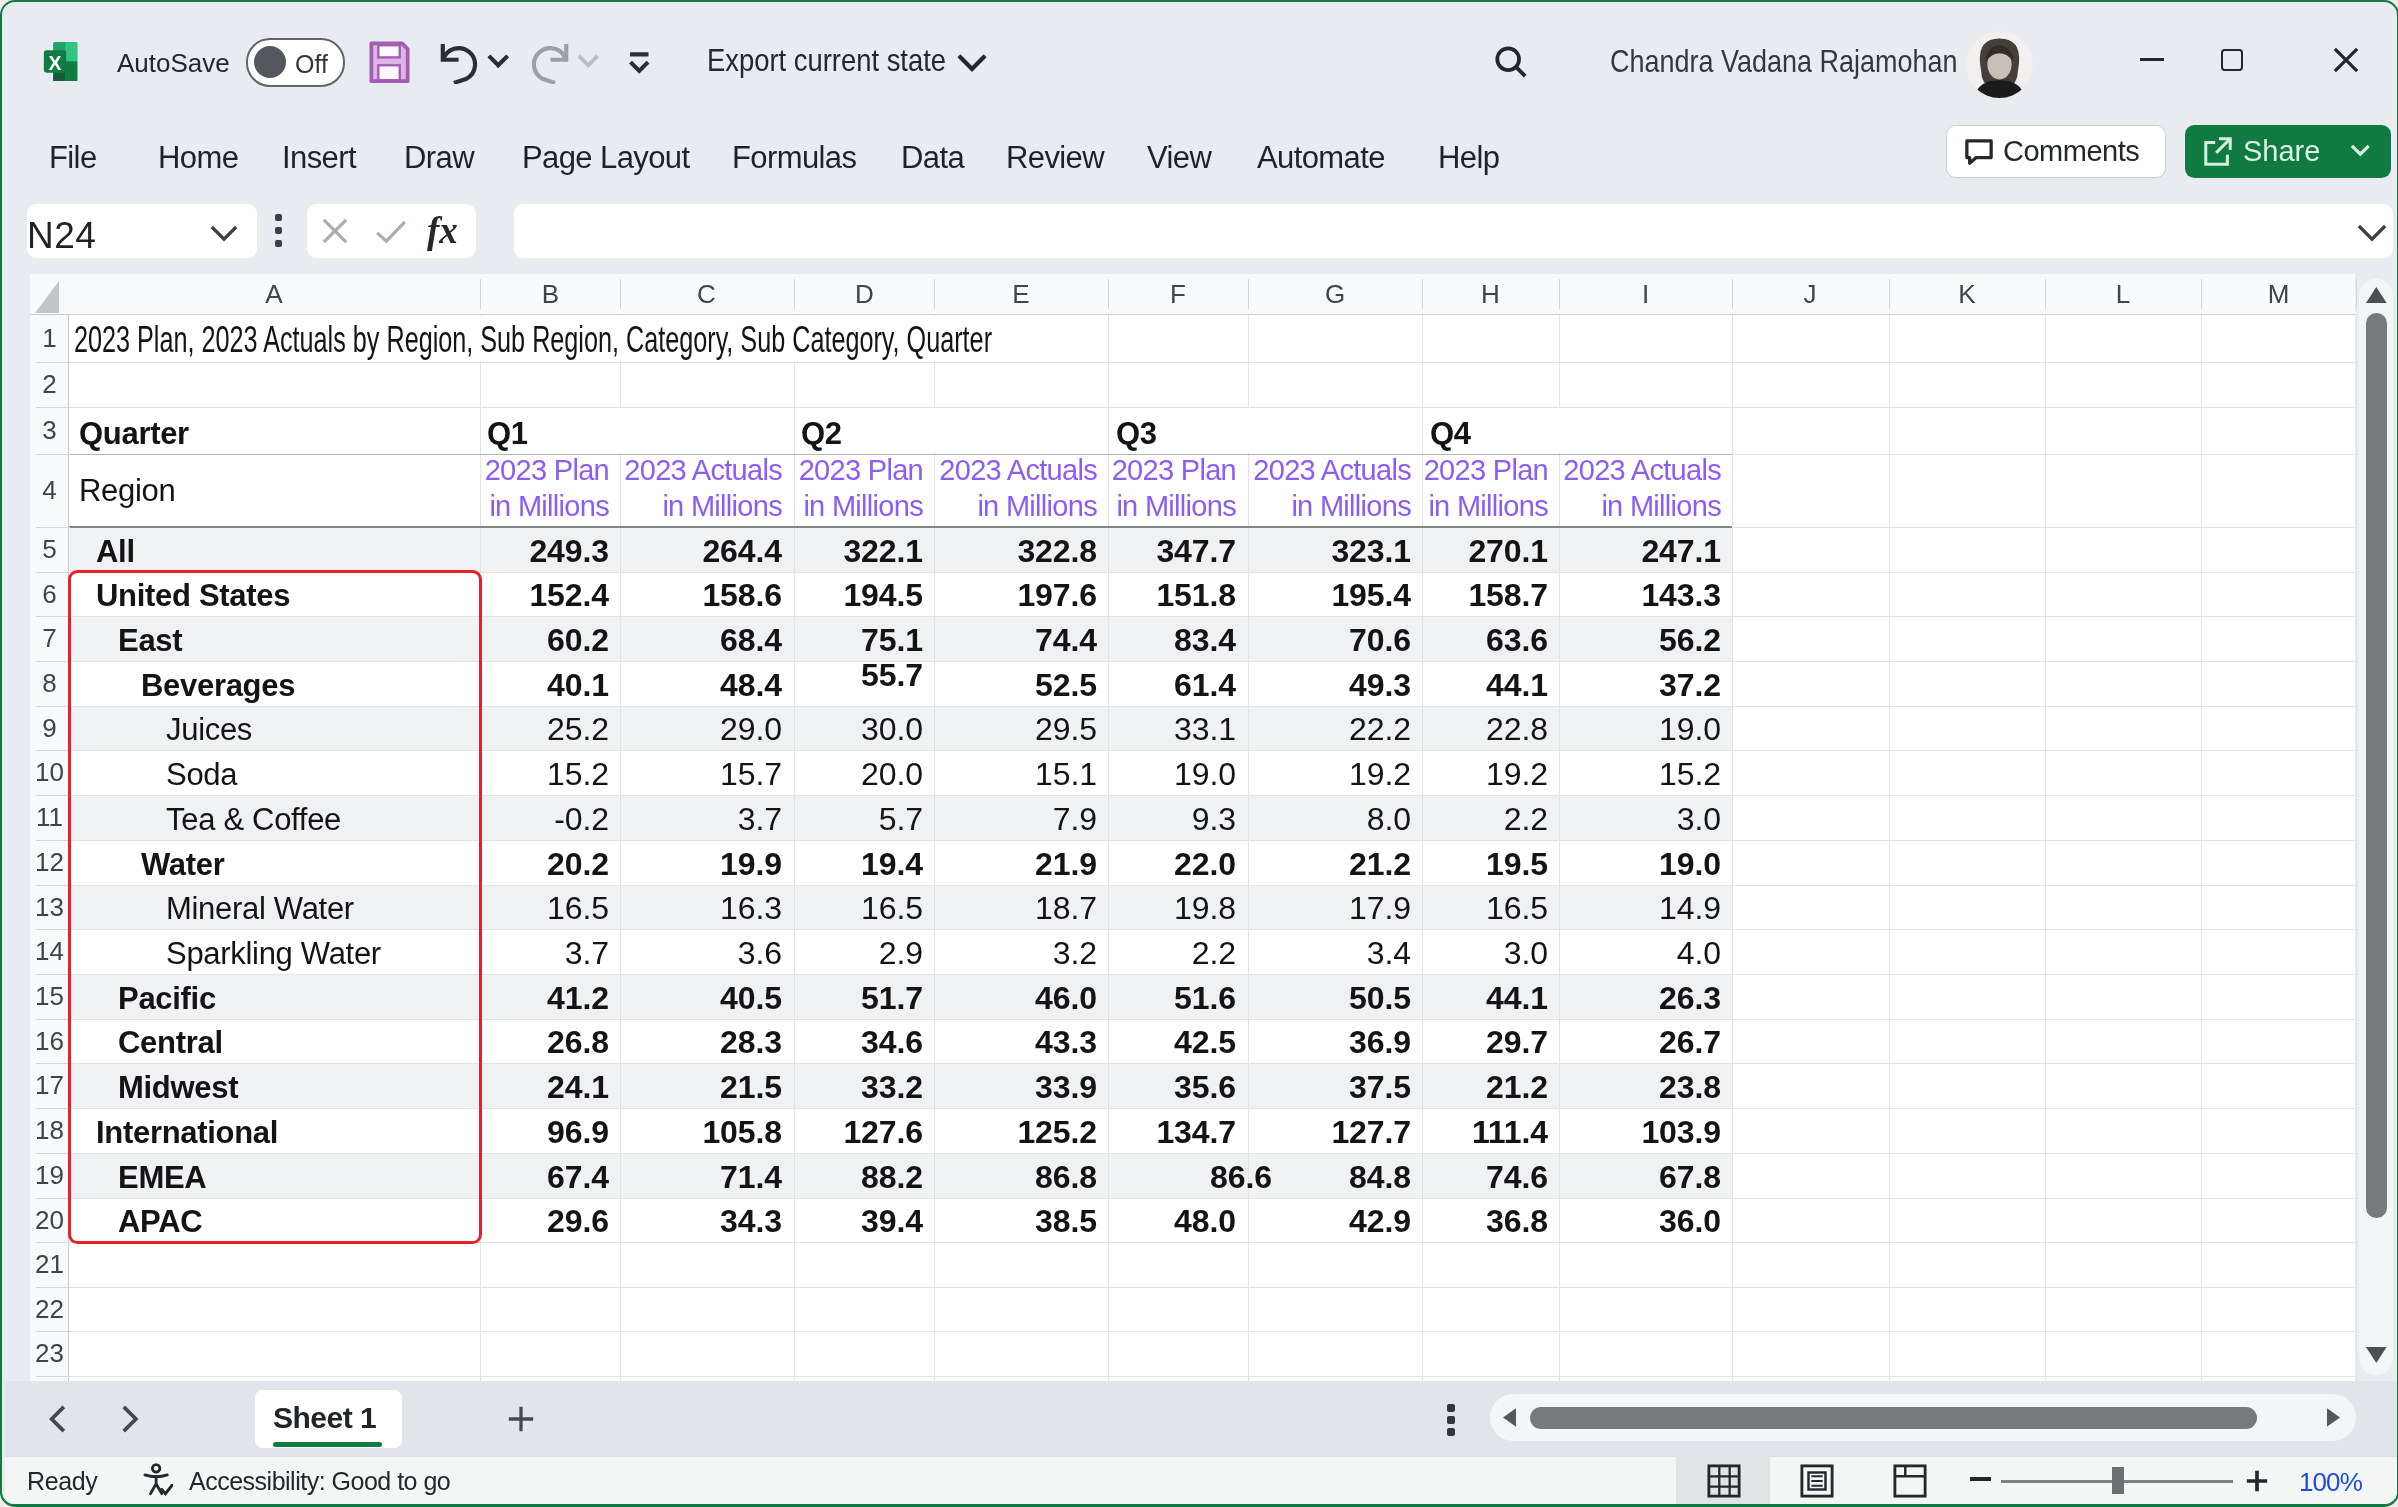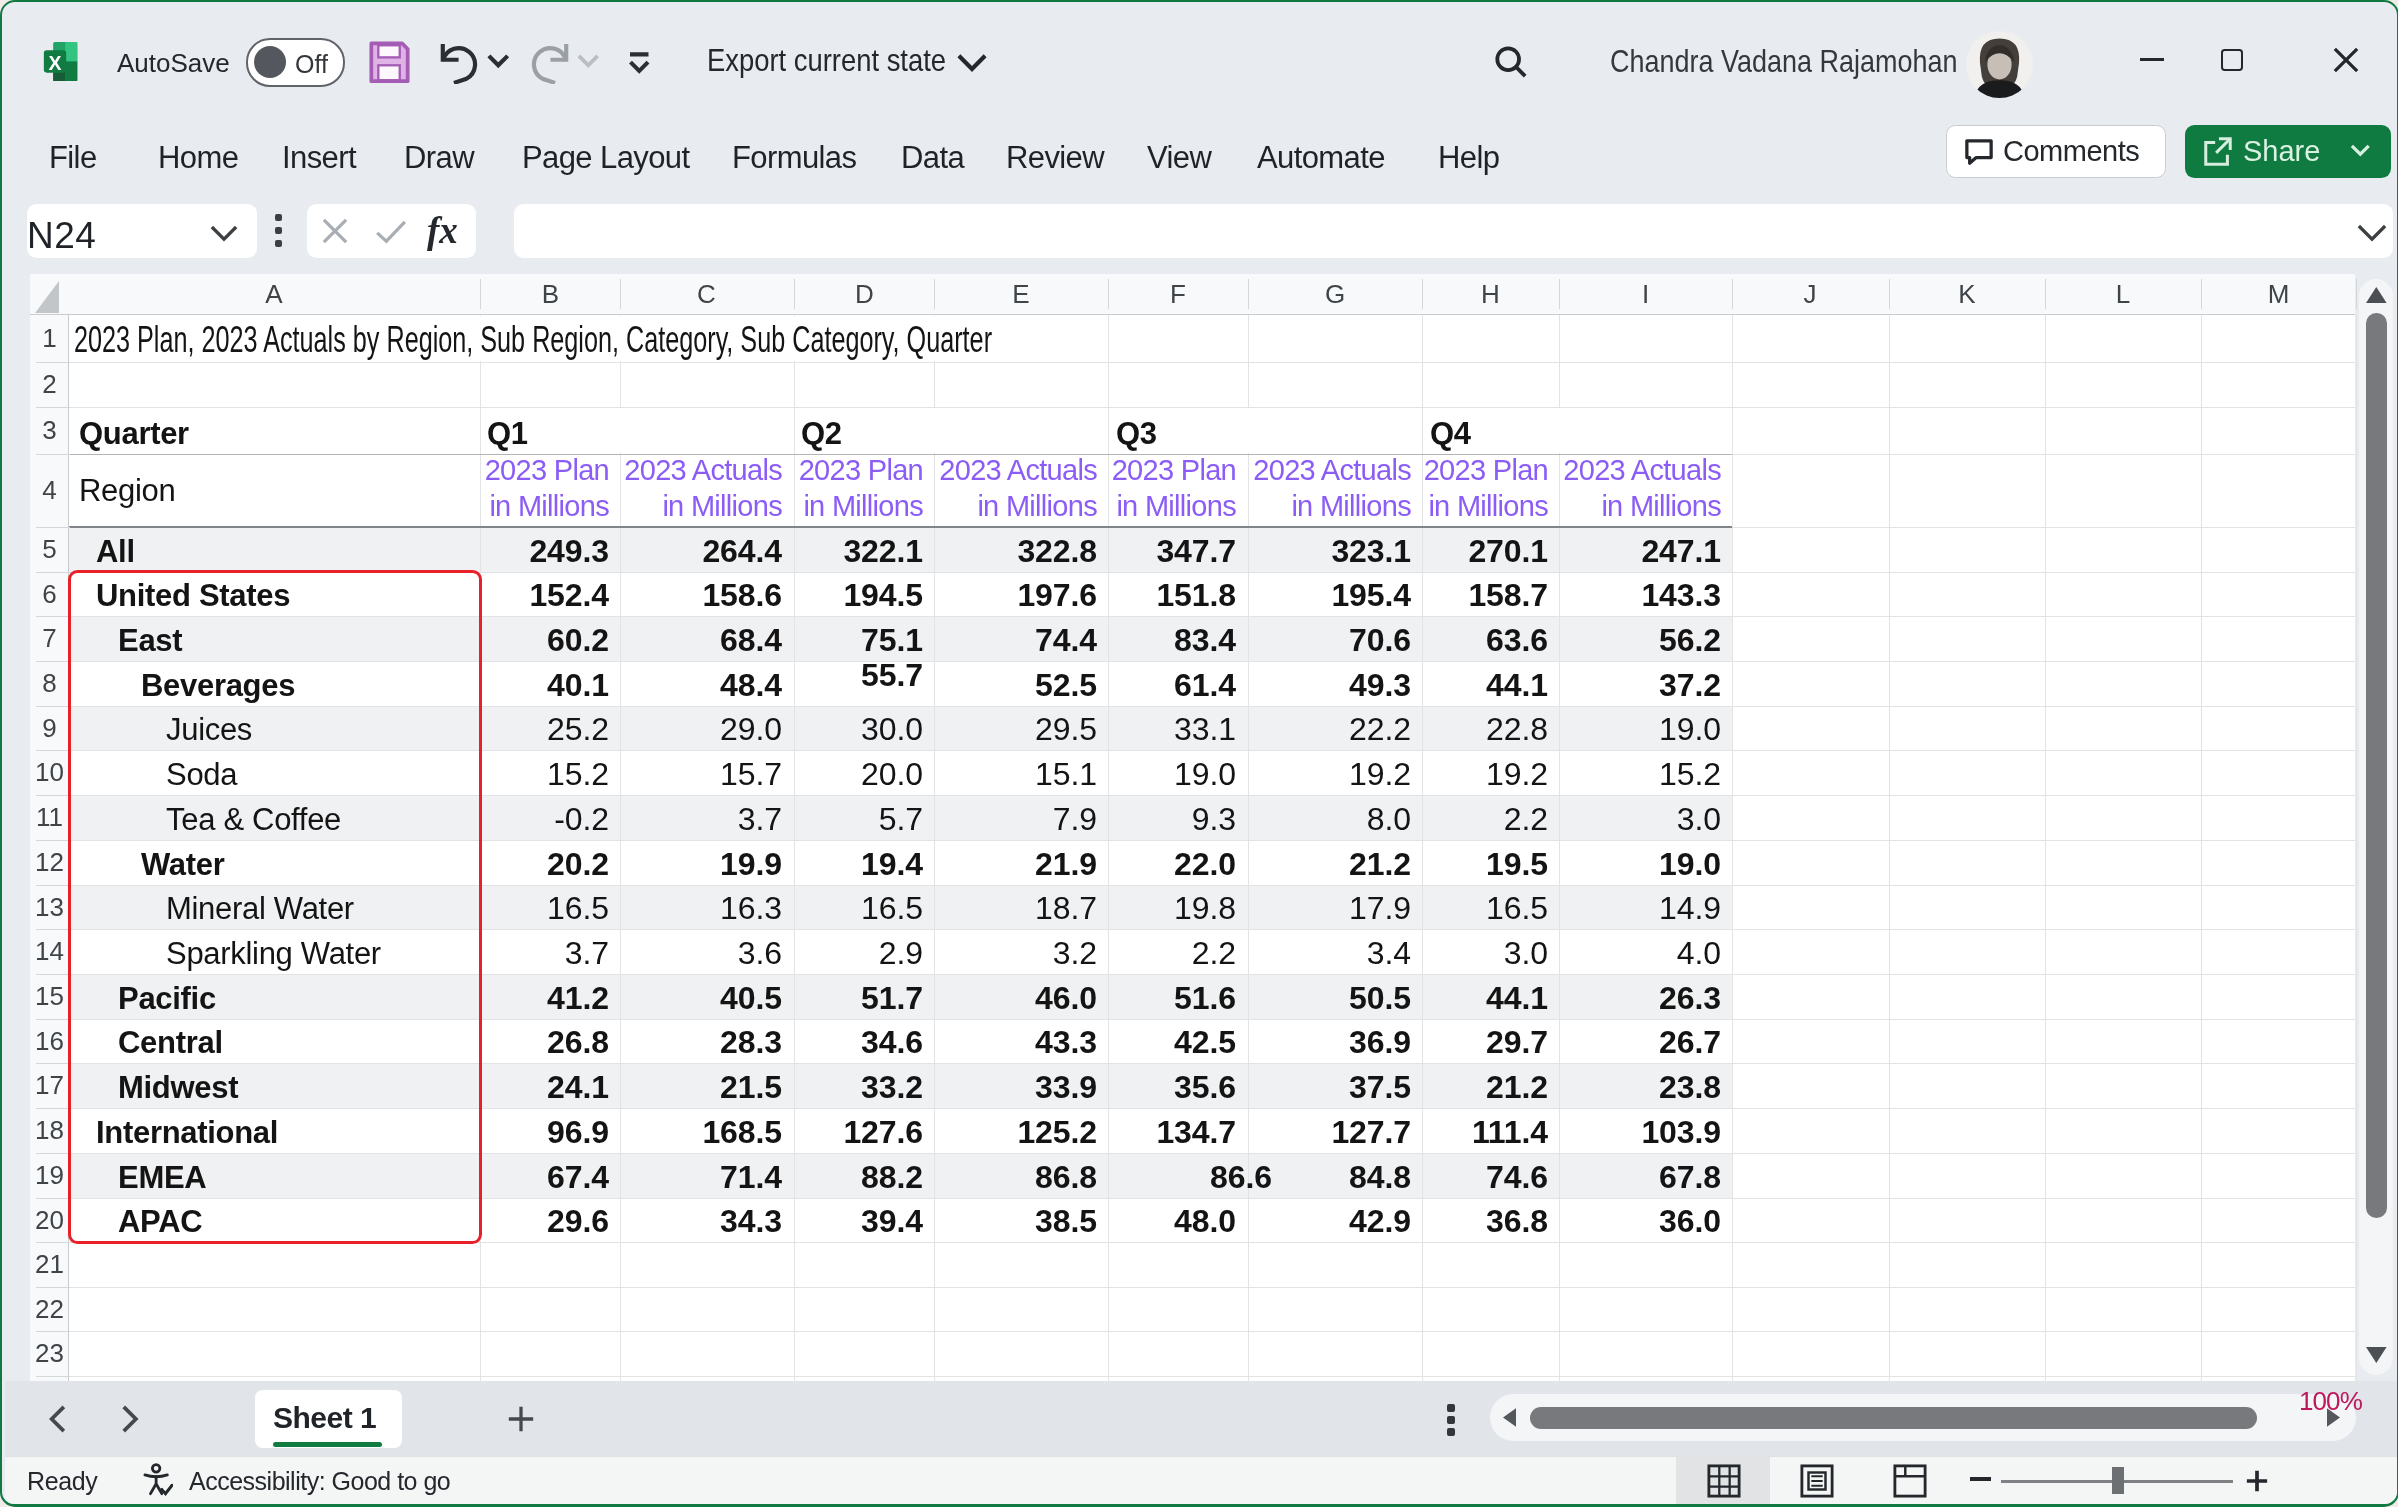--- a/index.html
+++ b/index.html
@@ -388,21 +388,21 @@
 <div class="cell-num b" style="left:478px;width:129px;top:1069px">24.1</div>
 <div class="cell-num b" style="left:618px;width:162px;top:1069px">21.5</div>
 <div class="cell-num b" style="left:792px;width:129px;top:1069px">33.2</div>
 <div class="cell-num b" style="left:932px;width:163px;top:1069px">33.9</div>
 <div class="cell-num b" style="left:1106px;width:128px;top:1069px">35.6</div>
 <div class="cell-num b" style="left:1246px;width:163px;top:1069px">37.5</div>
 <div class="cell-num b" style="left:1420px;width:126px;top:1069px">21.2</div>
 <div class="cell-num b" style="left:1557px;width:162px;top:1069px">23.8</div>
 <div class="cell-lab b" style="left:94px;top:1114px">International</div>
 <div class="cell-num b" style="left:478px;width:129px;top:1114px">96.9</div>
-<div class="cell-num b" style="left:618px;width:162px;top:1114px">168.5</div>
+<div class="cell-num b" style="left:618px;width:162px;top:1114px">105.8</div>
 <div class="cell-num b" style="left:792px;width:129px;top:1114px">127.6</div>
 <div class="cell-num b" style="left:932px;width:163px;top:1114px">125.2</div>
 <div class="cell-num b" style="left:1106px;width:128px;top:1114px">134.7</div>
 <div class="cell-num b" style="left:1246px;width:163px;top:1114px">127.7</div>
 <div class="cell-num b" style="left:1420px;width:126px;top:1114px">111.4</div>
 <div class="cell-num b" style="left:1557px;width:162px;top:1114px">103.9</div>
 <div class="cell-lab b" style="left:116px;top:1159px">EMEA</div>
 <div class="cell-num b" style="left:478px;width:129px;top:1159px">67.4</div>
 <div class="cell-num b" style="left:618px;width:162px;top:1159px">71.4</div>
 <div class="cell-num b" style="left:792px;width:129px;top:1159px">88.2</div>
@@ -475,14 +475,14 @@
 <svg class="abs" style="left:1891px;top:1462px" width="34" height="34" viewBox="0 0 36 36">
 <rect x="2" y="2" width="32" height="32" fill="none" stroke="#24282c" stroke-width="3"></rect>
 <path d="M2 13 H34 M13 2 V13" stroke="#24282c" stroke-width="2.6"></path>
 </svg>
 <div class="abs" style="left:1968px;top:1475px;width:20.6px;height:3.7px;background:#24282c"></div>
 <div class="abs" style="left:1999px;top:1478px;width:232px;height:2.8px;background:#7e8184"></div>
 <div class="abs" style="left:2110px;top:1465px;width:12px;height:27px;background:#6d7073"></div>
 <svg class="abs" style="left:2243px;top:1467px" width="24" height="24" viewBox="0 0 26 26">
       <path d="M13 2 V24 M2 13 H24" stroke="#24282c" stroke-width="4"></path>
     </svg>
-<div class="abs" style="left:2297px;top:1386px;font-size:26px;line-height:26px;letter-spacing:-0.9px;color:#be185d">100%</div>
+<div class="abs" style="left:2297px;top:1467px;font-size:26px;line-height:26px;letter-spacing:-0.9px;color:#1d4ed8">100%</div>
 </div>
 
 </body></html>

